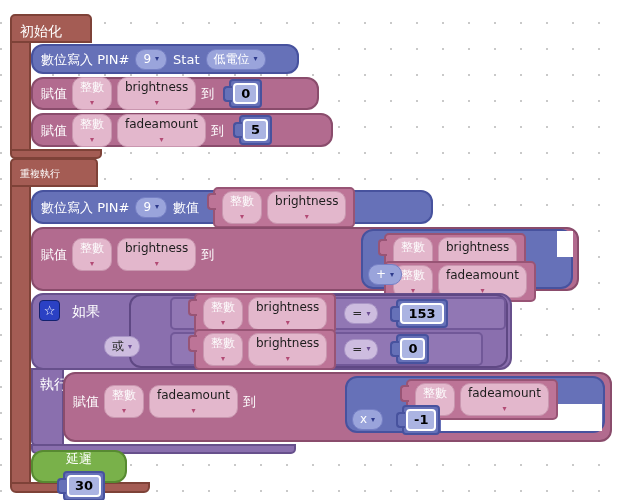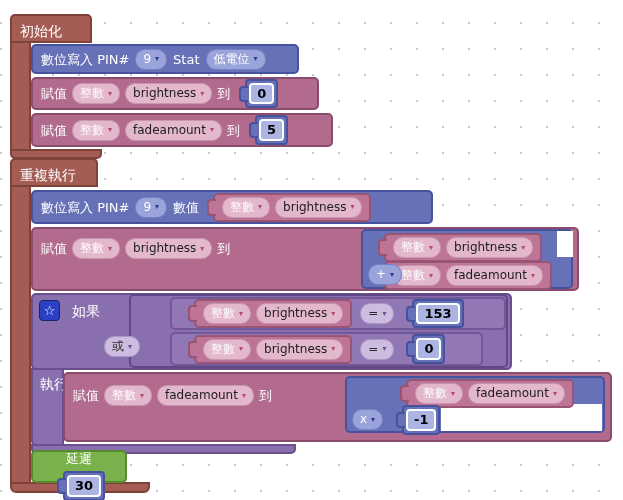--- a/index.html
+++ b/index.html
@@ -3,35 +3,35 @@
 <meta charset="utf-8">
 <style>
   html,body{margin:0;padding:0;background:#fff;}
   #stage{
     position:relative;width:623px;height:500px;overflow:hidden;
     background:#ffffff;
     background-image:radial-gradient(circle,#c9c9c9 1.1px,transparent 1.5px);
     background-size:26px 26px;background-position:14px 10px;
     font-family:"DejaVu Sans","Liberation Sans",sans-serif;
   }
-  .blk{position:absolute;box-sizing:border-box;border-radius:5px;}
+  .blk{position:absolute;box-sizing:border-box;border-radius:12px;}
   .brick{background:#a45c54;border:2px solid #7e4238;}
   .blue{background:#6671b8;border:2px solid #47529e;}
   .pink{background:#b26b8f;border:2px solid #8a4c6c;}
   .purple{background:#8a6fae;border:2px solid #67508c;}
   .purple2{background:#9177b4;border:2px solid #715898;}
   .green{background:#79b14a;border:2px solid #578a31;}
   .noradius{border-radius:0;}
   .row{display:flex;align-items:center;gap:6px;height:100%;padding:0 8px;box-sizing:border-box;}
   .lbl{color:#fff;font-size:13px;white-space:nowrap;line-height:1;}
   .albl{position:absolute;color:#fff;font-size:13px;white-space:nowrap;text-align:center;}
   .dd{display:inline-flex;align-items:center;gap:4px;border-radius:10px;padding:2px 7px;font-size:12px;white-space:nowrap;line-height:1.25;}
   .ddblue{background:#9aa4db;border:1px solid #7680c5;color:#fff;}
   .ddblue .arr{color:#2e3a8c;}
-  .ddpink{background:#e3b7cc;border:1px solid #c996af;}
+  .ddpink{background:#e3b7cc;border:1px solid #c996af;flex-direction:column;}
   .ddpink.wt{color:#fdfdfd;}
   .ddpink.dk{color:#1d1d1d;align-items:center;}
   .ddpink .arr{color:#b24a74;}
   .ddpurple{background:#cdbcdf;border:1px solid #a995c6;color:#2a2a2a;}
   .ddpurple .arr{color:#6d4f94;}
   .arr{font-size:8px;line-height:1;}
   .pink2{position:absolute;display:inline-flex;align-items:center;gap:5px;padding:2px 7px;background:#bd7497;border:2px solid #985475;border-radius:5px;}
   .pink2i{position:relative;display:inline-flex;align-items:center;gap:5px;padding:2px 7px;background:#bd7497;border:2px solid #985475;border-radius:5px;margin-left:8px;}
   .pink2::before,.pink2i::before{content:"";position:absolute;left:-8px;top:4px;width:7px;height:13px;background:#bd7497;border:2px solid #985475;border-right:none;border-radius:4px 0 0 4px;}
   .numwrap{display:inline-flex;align-items:center;justify-content:center;background:#6671b8;border:2px solid #47529e;border-radius:4px;padding:2px;position:relative;margin-left:10px;}
@@ -98,21 +98,21 @@
           <span class="arr">▾</span>
         </span>
       <span class="lbl">到</span>
       <span class="numwrap">
           <span class="numbox">5</span>
         </span>
     </div>
   </div>
 
   <div class="blk brick" style="left:10px;top:158px;width:88px;height:29px;border-radius:5px 5px 0 0;">
-    <span class="albl" style="left:8px;top:7px;font-size:14px;">重複執行</span>
+    <span class="albl" style="left:8px;top:7px;font-size:10px;">重複執行</span>
   </div>
   <div class="blk brick noradius" style="left:10px;top:185px;width:21px;height:299px;"></div>
   <div class="blk brick" style="left:10px;top:482px;width:140px;height:11px;border-radius:0 0 6px 6px;"></div>
 
   <div class="blk blue" style="left:31px;top:190px;width:402px;height:34px;">
     <div class="row">
       <span class="lbl">數位寫入 PIN#</span>
       <span class="dd ddblue">
           <span>9</span>
           <span class="arr">▾</span>

